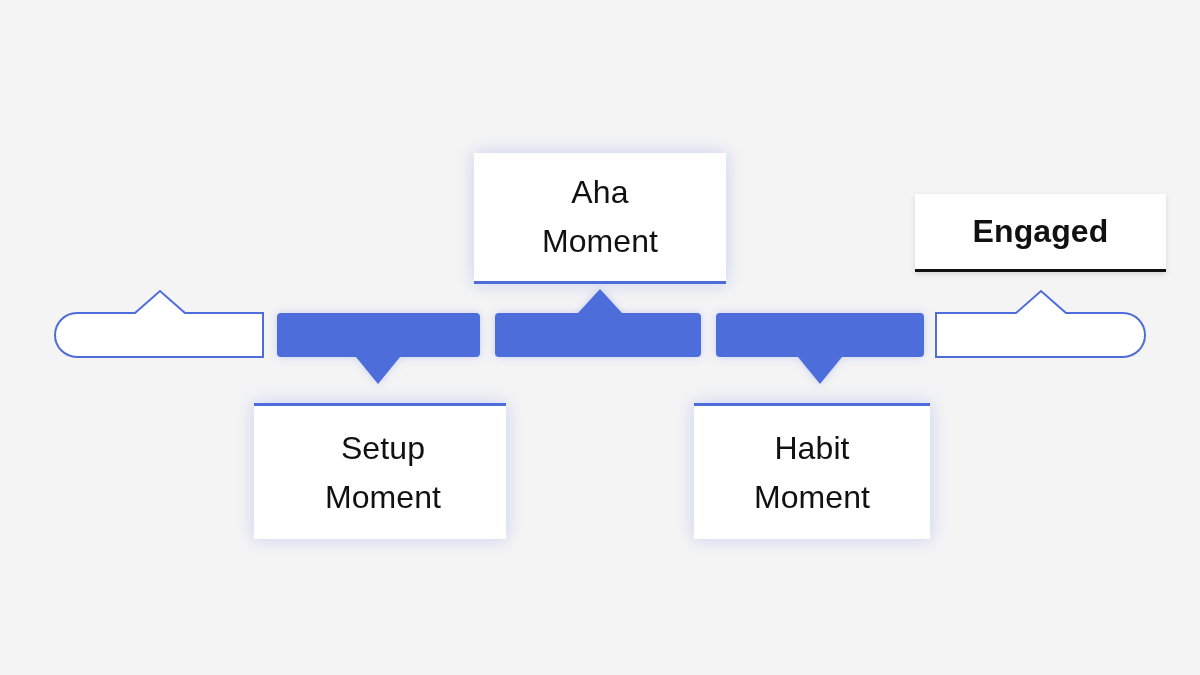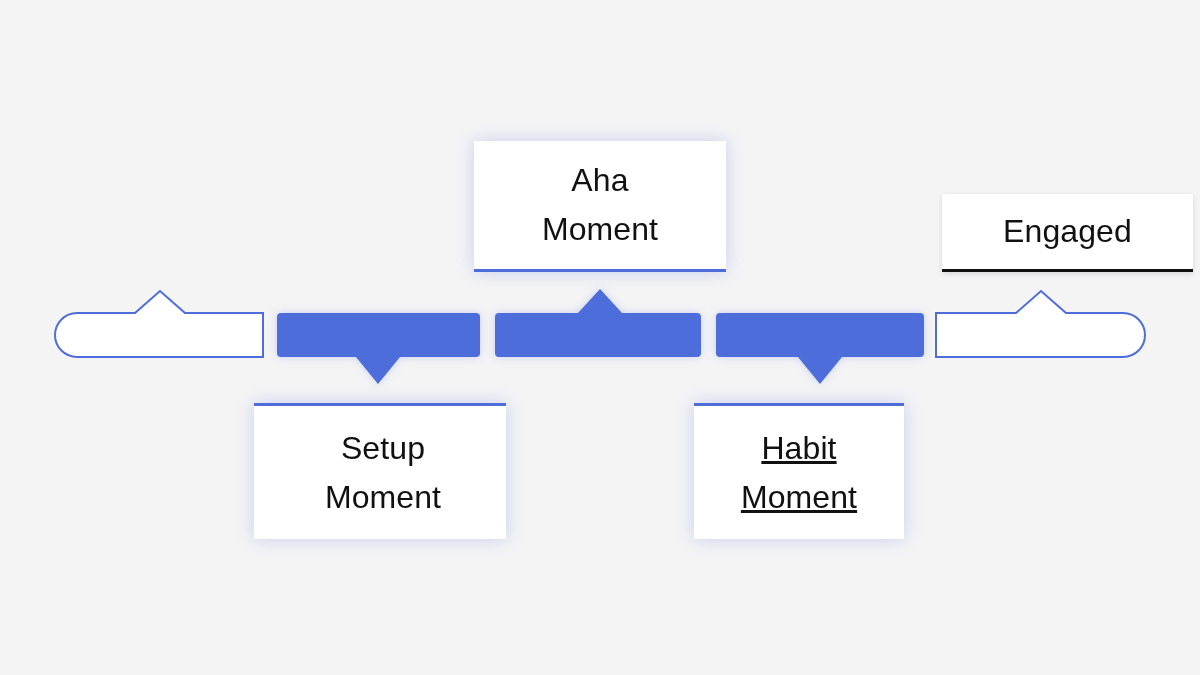--- a/index.html
+++ b/index.html
@@ -40,20 +40,21 @@
   
   .card--edge {
     border-bottom: 3px solid #111111;
     box-shadow: 0 2px 5px rgba(60, 64, 80, 0.16);
   }
 
   
   .card--above {
     border-bottom: 3px solid #4e6ddb;
     box-shadow: 0 0 16px rgba(96, 120, 225, 0.30);
+    margin-top: 12px;
   }
 
   
   .card--below {
     border-top: 3px solid #4e6ddb;
     box-shadow: 0 0 16px rgba(96, 120, 225, 0.30);
   }
 
   
   .band {
@@ -73,30 +74,30 @@
 <body>
 
 <div id="stage">
 
 
   <div class="card card--above" style="left:474px; top:141px; width:252px; height:131px;">
     <span>Aha
 Moment</span>
   </div>
 
-  <div class="card card--edge" style="left:942px; top:194px; width:251px; height:78px;">
+  <div class="card card--edge" style="left:915px; top:194px; width:251px; height:78px;font-weight:bold;">
     <span>Engaged</span>
   </div>
 
   <div class="card card--below" style="left:254px; top:403px; width:252px; height:136px;padding-left:6px;">
     <span>Setup
 Moment</span>
   </div>
 
-  <div class="card card--below" style="left:694px; top:403px; width:210px; height:136px;text-decoration:underline;">
+  <div class="card card--below" style="left:694px; top:403px; width:236px; height:136px;">
     <span>Habit
 Moment</span>
   </div>
 
   <div class="band">
     <svg width="1200" height="675" viewBox="0 0 1200 675" xmlns="http://www.w3.org/2000/svg">
       <defs>
         <filter id="seg-glow" x="-30%" y="-60%" width="160%" height="260%">
           <feDropShadow dx="0" dy="0" stdDeviation="4" flood-color="#6078e1" flood-opacity="0.30"></feDropShadow>
         </filter>

